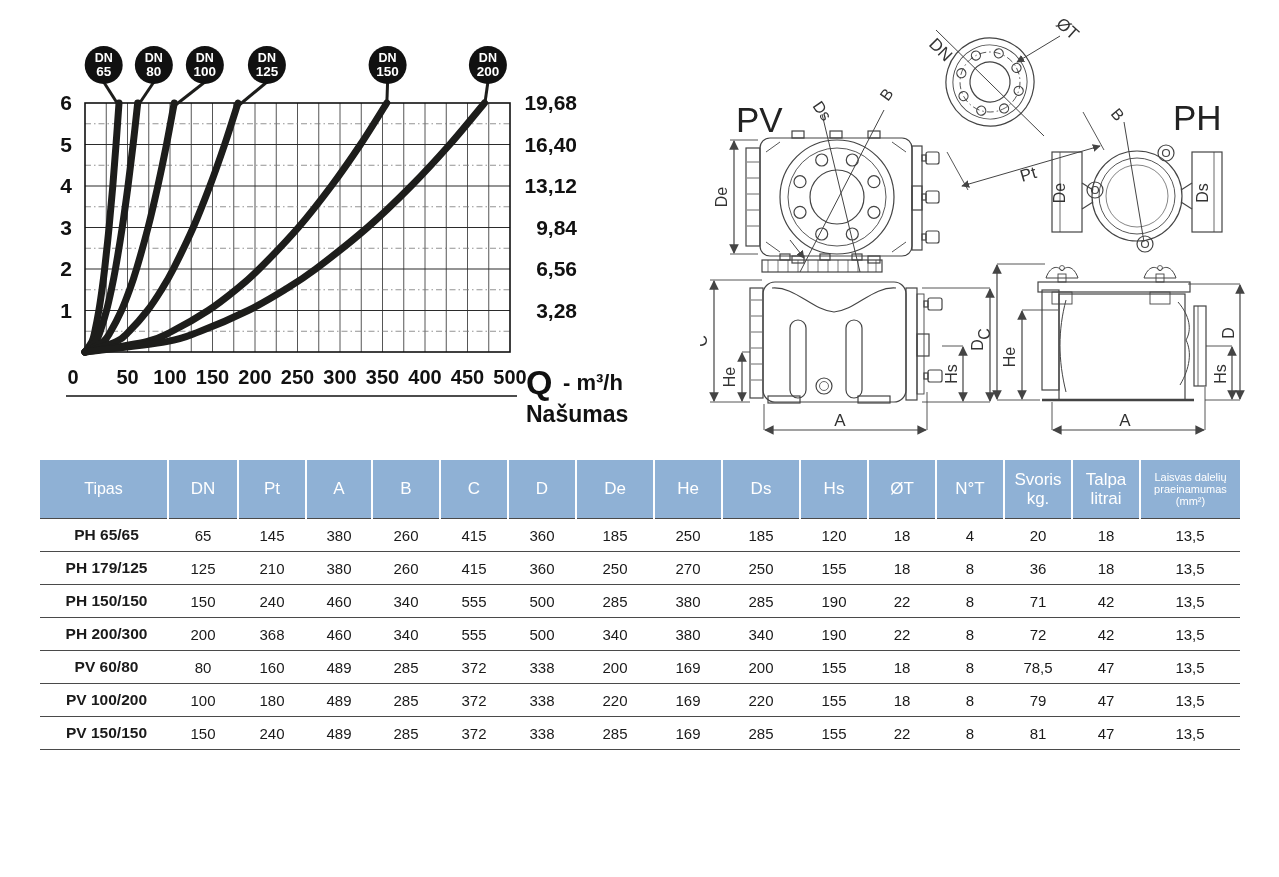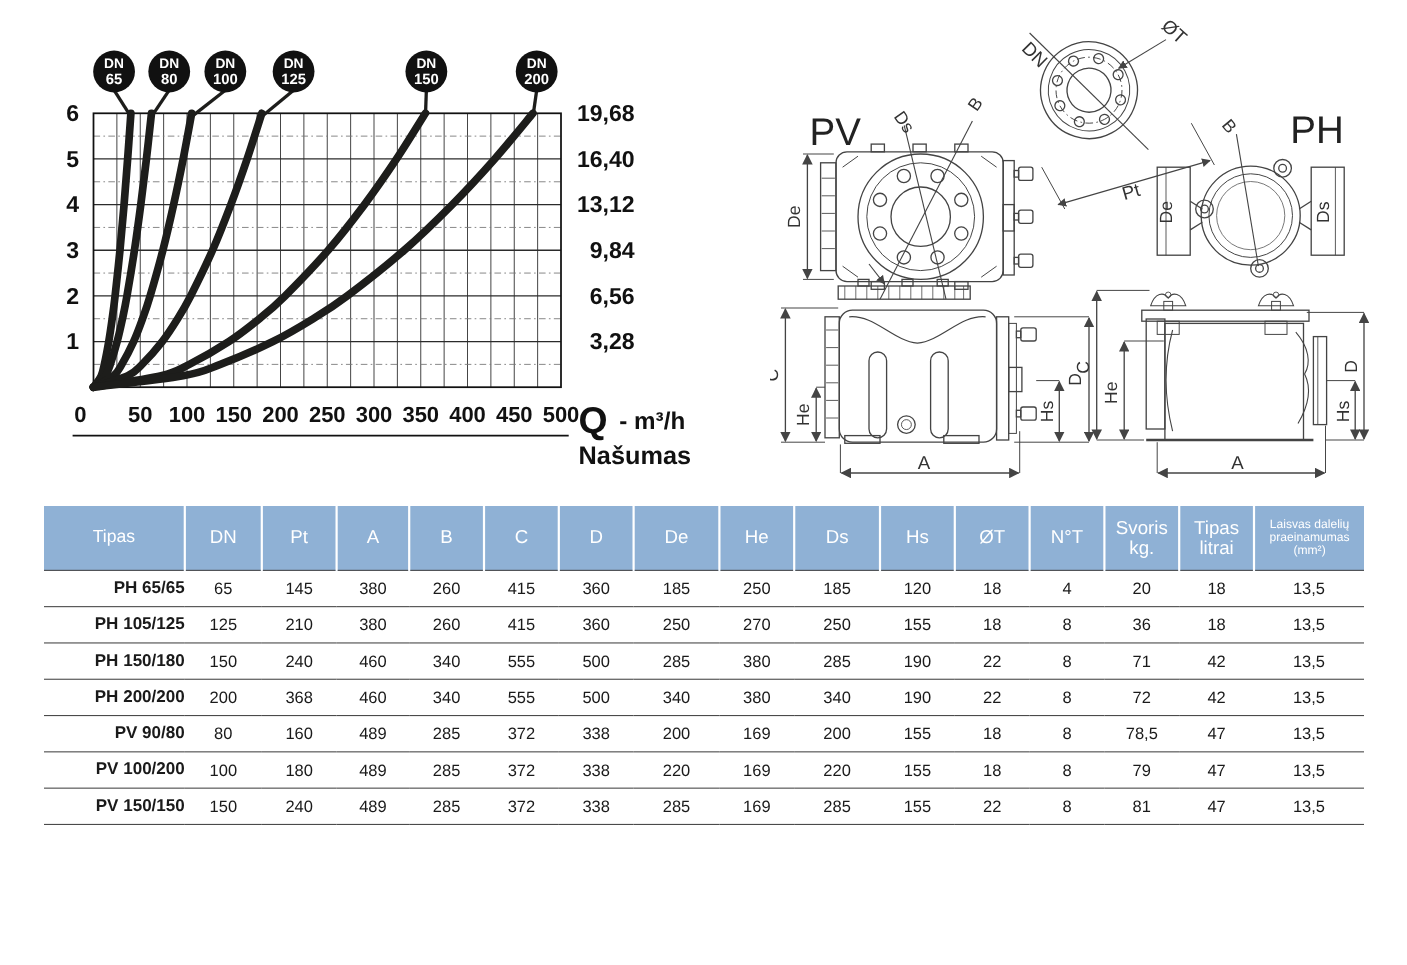--- a/index.html
+++ b/index.html
@@ -17,21 +17,21 @@
   table.spec thead th{
     background:var(--header-bg,#8fb1d5);color:#fff;font-weight:400;
     border-right:2px solid #fff;border-bottom:1px solid #4a4a4a;
     height:58px;font-size:17px;vertical-align:middle;text-align:center;
     padding:0 2px;line-height:1.12;}
   table.spec thead th:first-child{font-size:16px;}
   table.spec thead th:last-child{border-right:none;font-size:11px;}
   table.spec tbody td{
     height:32px;border-bottom:1px solid #4a4a4a;text-align:center;
     font-size:15px;color:#1a1a1a;padding:0;}
-  table.spec tbody td.type{text-align:right;font-weight:bold;padding-left:5px;font-size:15.5px;}
+  table.spec tbody td.type{text-align:center;font-weight:bold;padding-left:5px;font-size:15.5px;}
 </style>
 </head>
 <body>
 
 <div class="page">
 
   <svg id="chart-svg" width="660" height="440" viewBox="0 0 660 440">
     <g id="chart-grid">
         <line x1="86.25" y1="93" x2="86.25" y2="342" stroke="#2b2b2b" stroke-width="0.8"></line>
         <line x1="107.5" y1="93" x2="107.5" y2="342" stroke="#2b2b2b" stroke-width="0.8"></line>
@@ -351,21 +351,21 @@
             <th>B</th>
             <th>C</th>
             <th>D</th>
             <th>De</th>
             <th>He</th>
             <th>Ds</th>
             <th>Hs</th>
             <th>ØT</th>
             <th>N°T</th>
             <th>Svoris kg.</th>
-            <th>Tipas litrai</th>
+            <th>Talpa litrai</th>
             <th>Laisvas dalelių praeinamumas (mm²)</th>
           </tr>
         </thead>
       <tbody id="spec-body">
           <tr>
             <td class="type">PH 65/65</td>
             <td>65</td>
             <td>145</td>
             <td>380</td>
             <td>260</td>
@@ -375,75 +375,75 @@
             <td>250</td>
             <td>185</td>
             <td>120</td>
             <td>18</td>
             <td>4</td>
             <td>20</td>
             <td>18</td>
             <td>13,5</td>
           </tr>
           <tr>
-            <td class="type">PH 105/125</td>
+            <td class="type">PH 179/125</td>
             <td>125</td>
             <td>210</td>
             <td>380</td>
             <td>260</td>
             <td>415</td>
             <td>360</td>
             <td>250</td>
             <td>270</td>
             <td>250</td>
             <td>155</td>
             <td>18</td>
             <td>8</td>
             <td>36</td>
             <td>18</td>
             <td>13,5</td>
           </tr>
           <tr>
-            <td class="type">PH 150/180</td>
+            <td class="type">PH 150/150</td>
             <td>150</td>
             <td>240</td>
             <td>460</td>
             <td>340</td>
             <td>555</td>
             <td>500</td>
             <td>285</td>
             <td>380</td>
             <td>285</td>
             <td>190</td>
             <td>22</td>
             <td>8</td>
             <td>71</td>
             <td>42</td>
             <td>13,5</td>
           </tr>
           <tr>
-            <td class="type">PH 200/200</td>
+            <td class="type">PH 200/300</td>
             <td>200</td>
             <td>368</td>
             <td>460</td>
             <td>340</td>
             <td>555</td>
             <td>500</td>
             <td>340</td>
             <td>380</td>
             <td>340</td>
             <td>190</td>
             <td>22</td>
             <td>8</td>
             <td>72</td>
             <td>42</td>
             <td>13,5</td>
           </tr>
           <tr>
-            <td class="type">PV 90/80</td>
+            <td class="type">PV 60/80</td>
             <td>80</td>
             <td>160</td>
             <td>489</td>
             <td>285</td>
             <td>372</td>
             <td>338</td>
             <td>200</td>
             <td>169</td>
             <td>200</td>
             <td>155</td>

